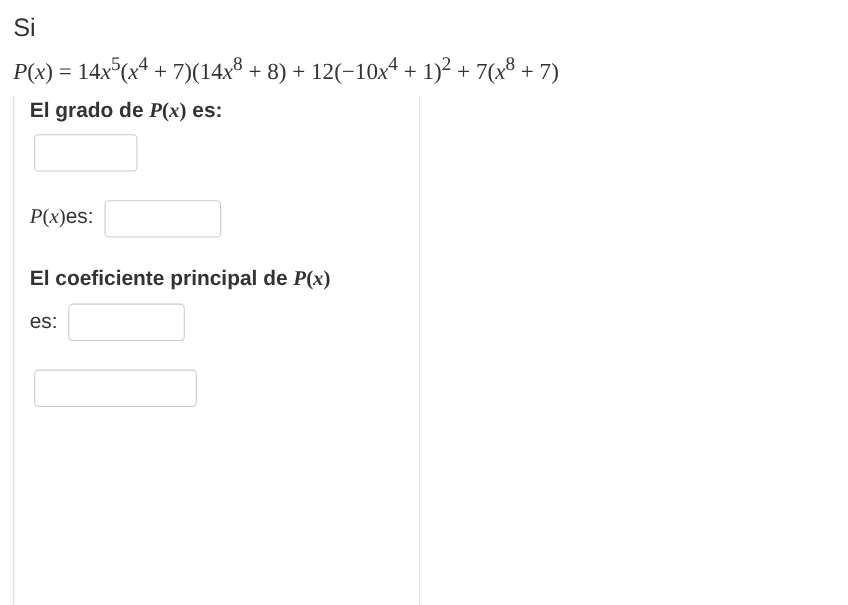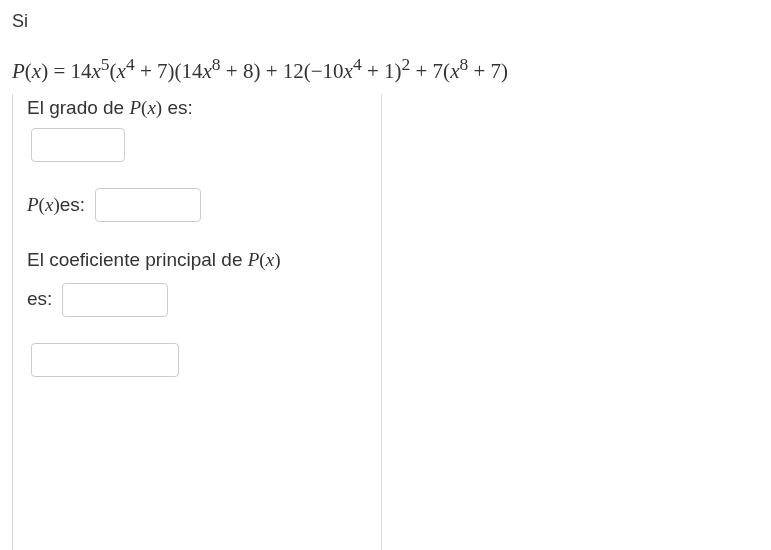--- a/index.html
+++ b/index.html
@@ -34,20 +34,21 @@
       font-family: "Times New Roman", serif;
       font-size: 21px;
     }
     .q-block {
       margin-bottom: 22px;
     }
     .q-text {
       font-size: 19px;
       color: #333;
       margin-bottom: 4px;
+      font-weight: bold;
     }
     .inline-line {
       display: flex;
       align-items: center;
       flex-wrap: wrap;
       gap: 0;
     }
     .math {
       font-family: "Times New Roman", serif;
       font-style: italic;
@@ -68,22 +69,22 @@
     input.answer.short {
       width: 94px;
     }
     input.answer.med {
       width: 106px;
     }
     input.answer.long {
       width: 148px;
     }
     .intro-si {
-      font-size: 18px;
-      margin-bottom: 16px;
+      font-size: 23px;
+      margin-bottom: 2px;
     }
     .entonces {
       font-size: 19px;
       margin-bottom: 4px;
     }
   </style>
 </head>
 <body>
 
 <div class="container">

